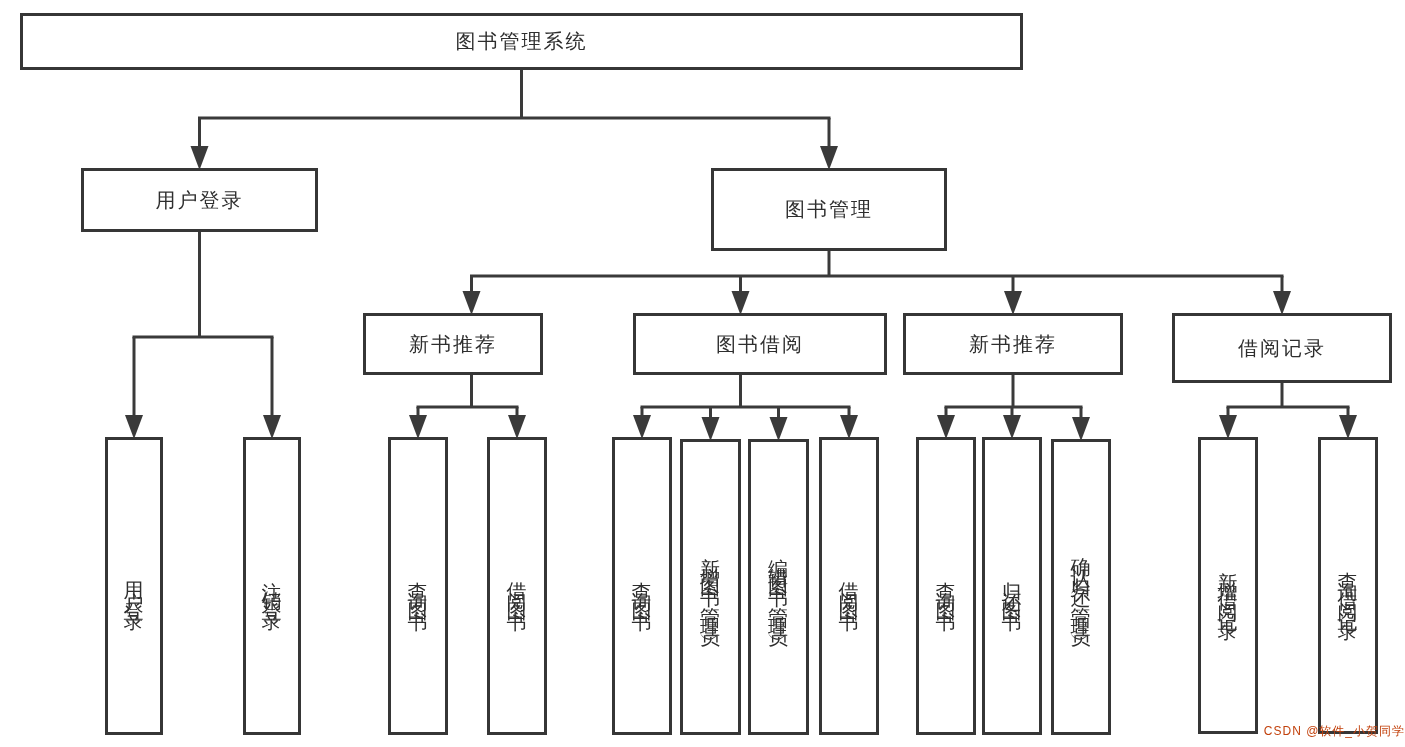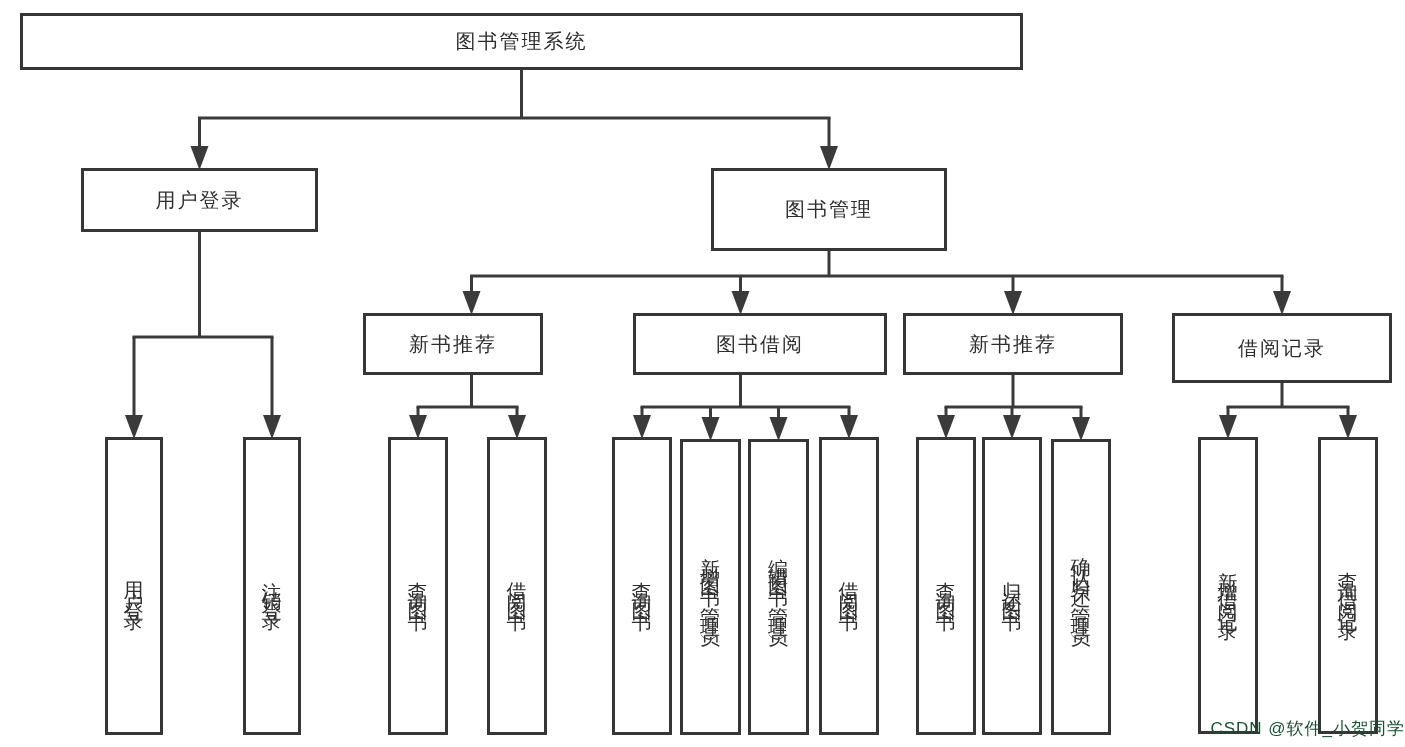--- a/index.html
+++ b/index.html
@@ -37,23 +37,23 @@
     writing-mode: vertical-rl;
     text-orientation: mixed;
     font-size: 20px;
     letter-spacing: 10px;
     line-height: 1;
   }
   .watermark {
     position: absolute;
     right: 12px;
     bottom: 7px;
-    font-size: 17px;
+    font-size: 12px;
     letter-spacing: 1px;
-    color: #14532d;
+    color: #c2410c;
     white-space: nowrap;
   }
 </style>
 </head>
 <body>
 
 <div class="canvas">
   <svg class="wires" id="wires" viewBox="0 0 1405 747" xmlns="http://www.w3.org/2000/svg">
       <line x1="521.5" y1="69" x2="521.5" y2="118" stroke="#3a3a3a" stroke-width="3"></line>
       <line x1="198" y1="118" x2="830.5" y2="118" stroke="#3a3a3a" stroke-width="3"></line>

